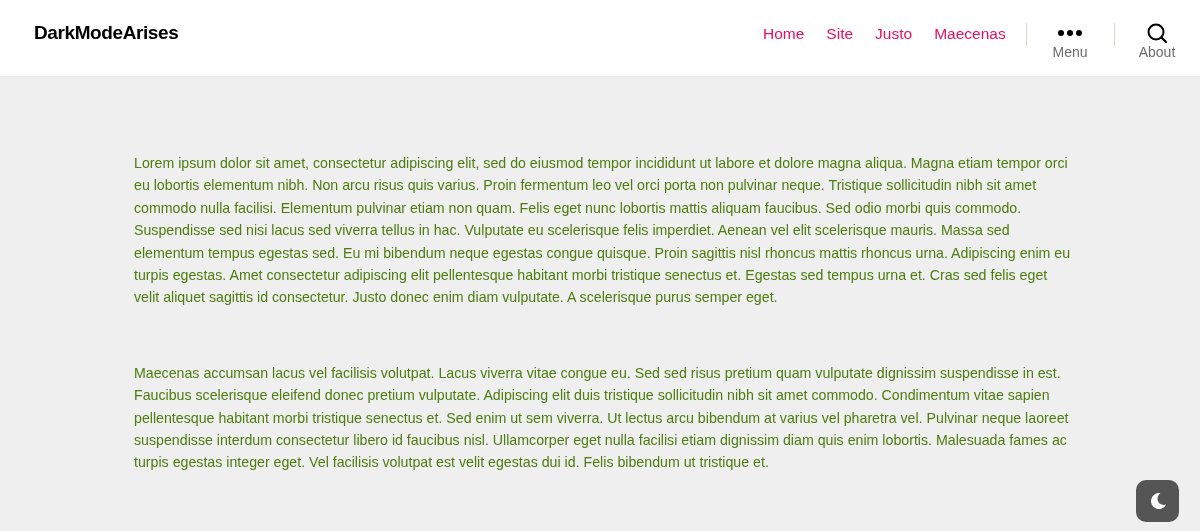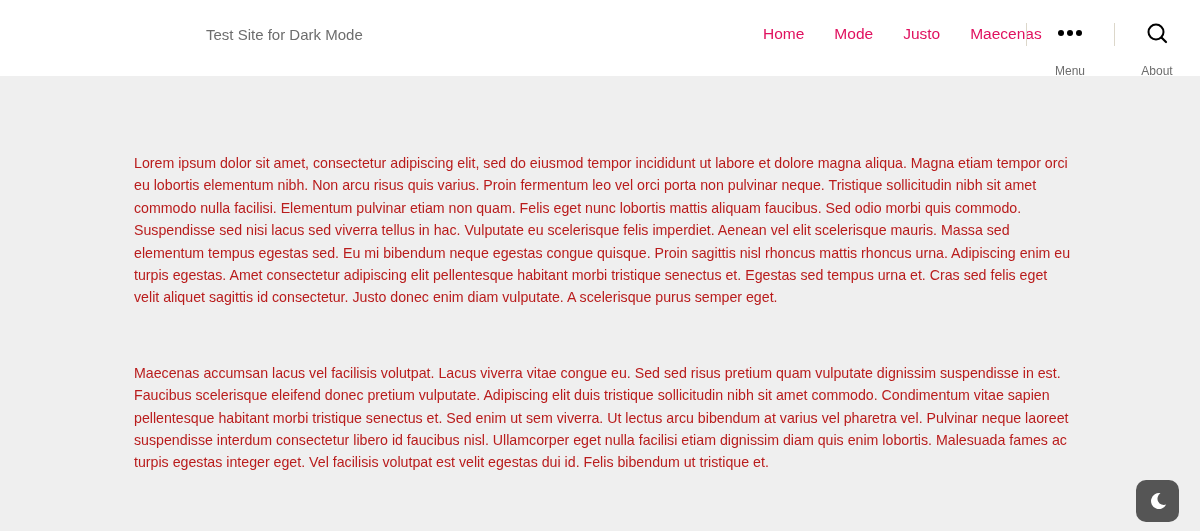--- a/index.html
+++ b/index.html
@@ -17,60 +17,60 @@
     position: absolute; left: 34px; top: 22px;
     font-size: 19px; font-weight: bold; color: #000;
     letter-spacing: -0.4px; cursor: pointer;
   }
   .site-desc {
     position: absolute; left: 206px; top: 26px;
     font-size: 15px; color: #6d6d6d;
   }
   .nav {
     position: absolute; top: 25px; left: 763px;
-    display: flex; gap: 12px;
+    display: flex; gap: 4px;
   }
   .nav a {
     font-size: 15.5px; color: #e0115f; text-decoration: none; cursor: pointer;
     margin-right: 18px;
   }
   .divider {
     position: absolute; top: 23px; width: 1px; height: 23px; background: #dcd7ca;
   }
   .toggle {
     position: absolute; top: 22px; width: 60px; text-align: center; cursor: pointer;
   }
   .toggle .label {
-    display: block; font-size: 12px; color: #6d6d6d; margin-top: 20px;
+    display: block; font-size: 14px; color: #6d6d6d; margin-top: 0;
   }
   .dots { display: flex; justify-content: center; gap: 3px; height: 22px; align-items: center; }
   .dots span { width: 6px; height: 6px; border-radius: 50%; background: #000; display: block; }
   .search-svg { display: block; margin: 0 auto; height: 22px; }
   .content {
     position: absolute; left: 134px; top: 152px; width: 940px;
   }
   .content p {
-    font-size: 14.2px; line-height: 22.4px; color: #b91c1c;
+    font-size: 14.2px; line-height: 22.4px; color: #4d7c0f;
     margin-bottom: 53px;
   }
   .darkmode-btn {
     position: absolute; left: 1136px; top: 480px; width: 43px; height: 42px;
     background: #555555; border-radius: 10px; cursor: pointer;
     display: flex; align-items: center; justify-content: center;
   }
 </style>
 </head>
 <body>
 
 <header class="header">
-  <div class="site-desc">Test Site for Dark Mode</div>
+  <a class="site-title">DarkModeArises</a>
 
   <nav class="nav">
     <a>Home</a>
-    <a>Mode</a>
+    <a>Site</a>
     <a>Justo</a>
     <a>Maecenas</a>
   </nav>
 
   <div class="divider" style="left:1026px;"></div>
 
   <div class="toggle" style="left:1040px;">
     <div class="dots">
       <span></span>
         <span></span>

